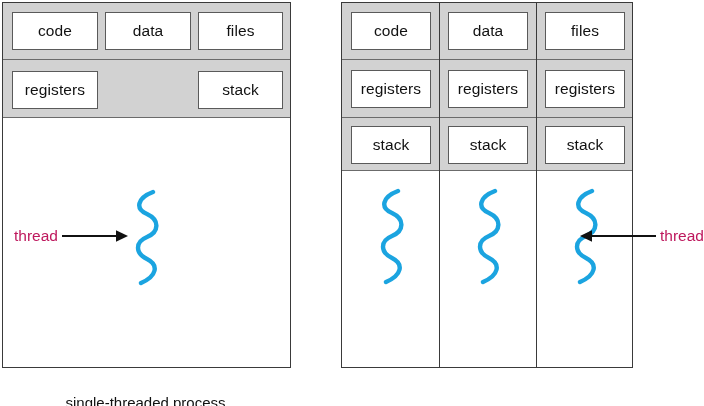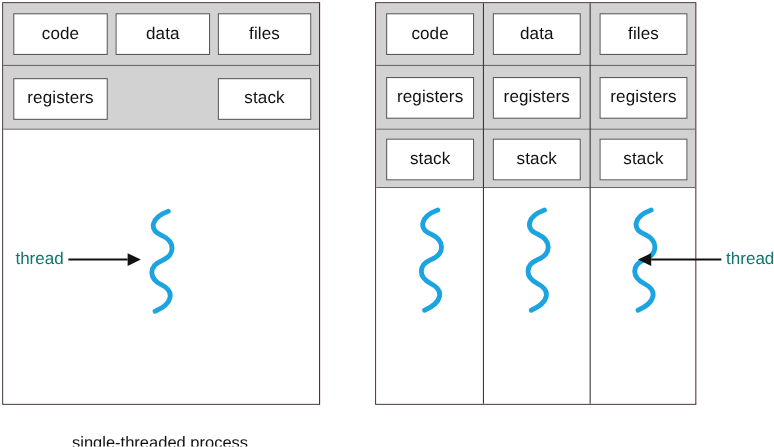--- a/index.html
+++ b/index.html
@@ -18,21 +18,21 @@
     position: absolute;
     left: 0; top: 0;
     width: 704px; height: 406px;
   }
 
   
   .panel {
     position: absolute;
     box-sizing: border-box;
     border: 1px solid #3a3a3a;
-    background: #f9a8d4;
+    background: #22c55e;
     text-align: center;
   }
   #panel-single { left: 2px;   top: 2px; width: 289px; height: 366px; }
   #panel-multi  { left: 341px; top: 2px; width: 292px; height: 366px; }
 
   
   .band {
     position: absolute;
     left: 0;
     width: 100%;
@@ -78,21 +78,21 @@
   .squiggle {
     position: absolute;
     pointer-events: none;
   }
 
   
   .arrow-svg { position: absolute; pointer-events: none; }
   .lbl {
     position: absolute;
     font-size: 15.5px;
-    color: #0f766e;
+    color: #be185d;
     white-space: nowrap;
     line-height: 1;
   }
   .caption {
     position: absolute;
     font-size: 15px;
     color: #111111;
     white-space: nowrap;
     text-align: center;
     line-height: 1;

